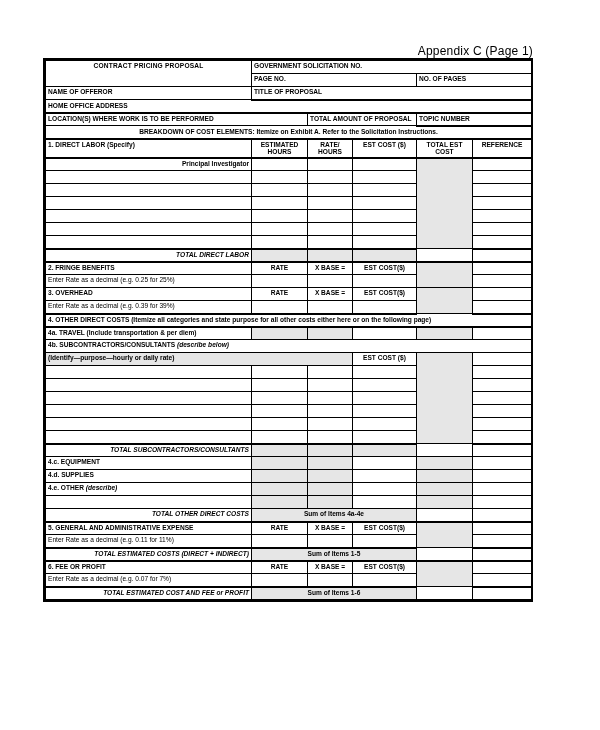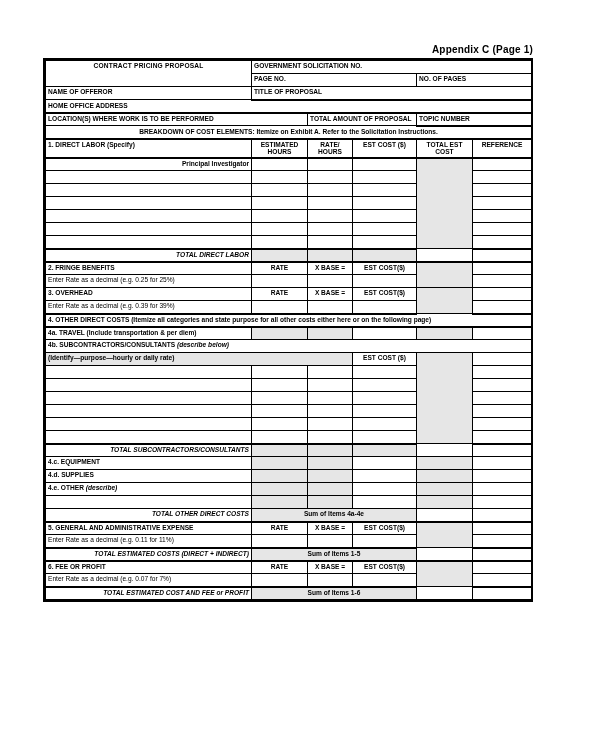--- a/index.html
+++ b/index.html
@@ -1,21 +1,21 @@
 <!DOCTYPE html>
 <html><head>
 <meta charset="utf-8">
 <style>
   html,body{margin:0;padding:0;background:#ffffff;}
   body{width:600px;height:730px;font-family:"Liberation Sans",sans-serif;color:#000;}
   .page{position:relative;width:600px;height:730px;box-sizing:border-box;}
 
   .appendix{
     position:absolute;top:44px;left:0;width:533px;
-    text-align:right;font-size:10px;font-weight:bold;letter-spacing:.2px;
+    text-align:right;font-size:12px;font-weight:normal;letter-spacing:.2px;
   }
 
   .form{
     position:absolute;left:43px;top:58px;width:490px;
     border:2px solid #000;box-sizing:border-box;
   }
 
   table.f{border-collapse:collapse;width:100%;table-layout:fixed;}
   table.f td{
     border:1px solid #000;

